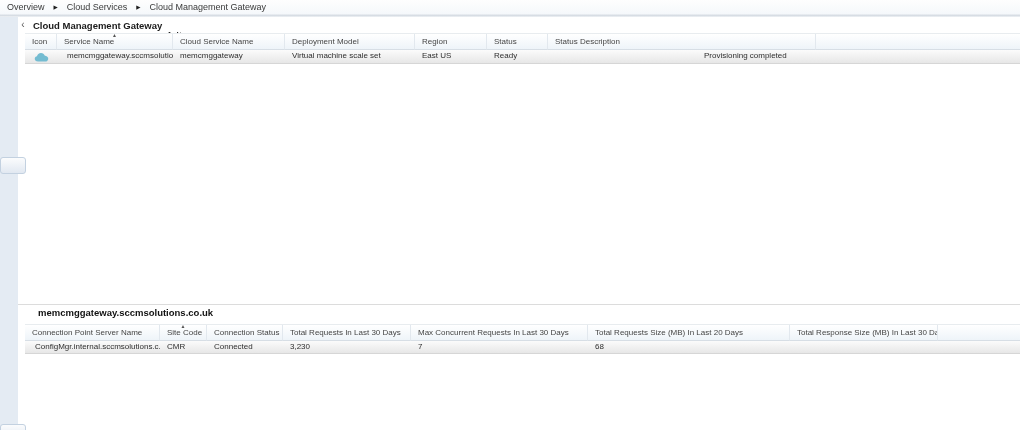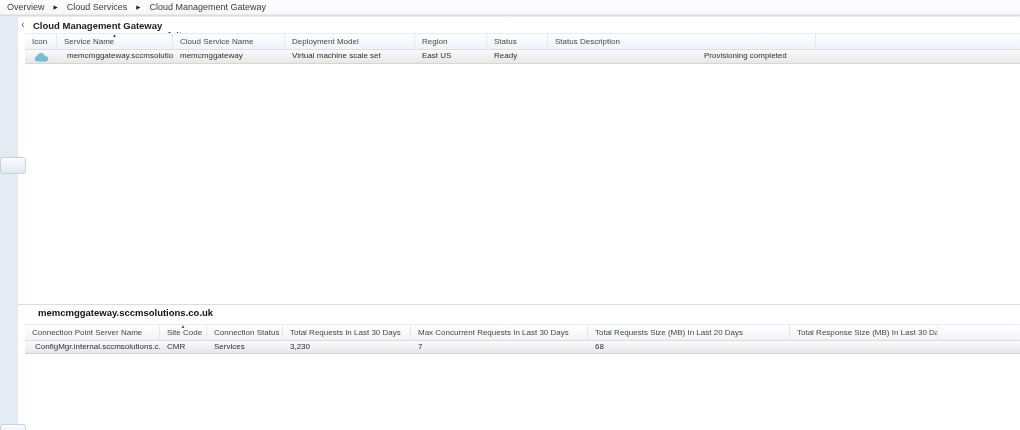--- a/index.html
+++ b/index.html
@@ -170,21 +170,21 @@
       <div class="hcell d2">Connection Status</div>
       <div class="hcell d3">Total Requests In Last 30 Days</div>
       <div class="hcell d4">Max Concurrent Requests In Last 30 Days</div>
       <div class="hcell d5">Total Requests Size (MB) In Last 20 Days</div>
       <div class="hcell d6">Total Response Size (MB) In Last 30 Days</div>
       <div class="hcell filler"></div>
     </div>
     <div class="grid-row">
       <div class="cell d0" style="padding-left:10px;">ConfigMgr.internal.sccmsolutions.c...</div>
       <div class="cell d1">CMR</div>
-      <div class="cell d2">Services</div>
+      <div class="cell d2">Connected</div>
       <div class="cell d3">3,230</div>
       <div class="cell d4">7</div>
       <div class="cell d6">68</div>
       <div class="cell filler"></div>
     </div>
   </div>
 
 </div>
 
 </body></html>

